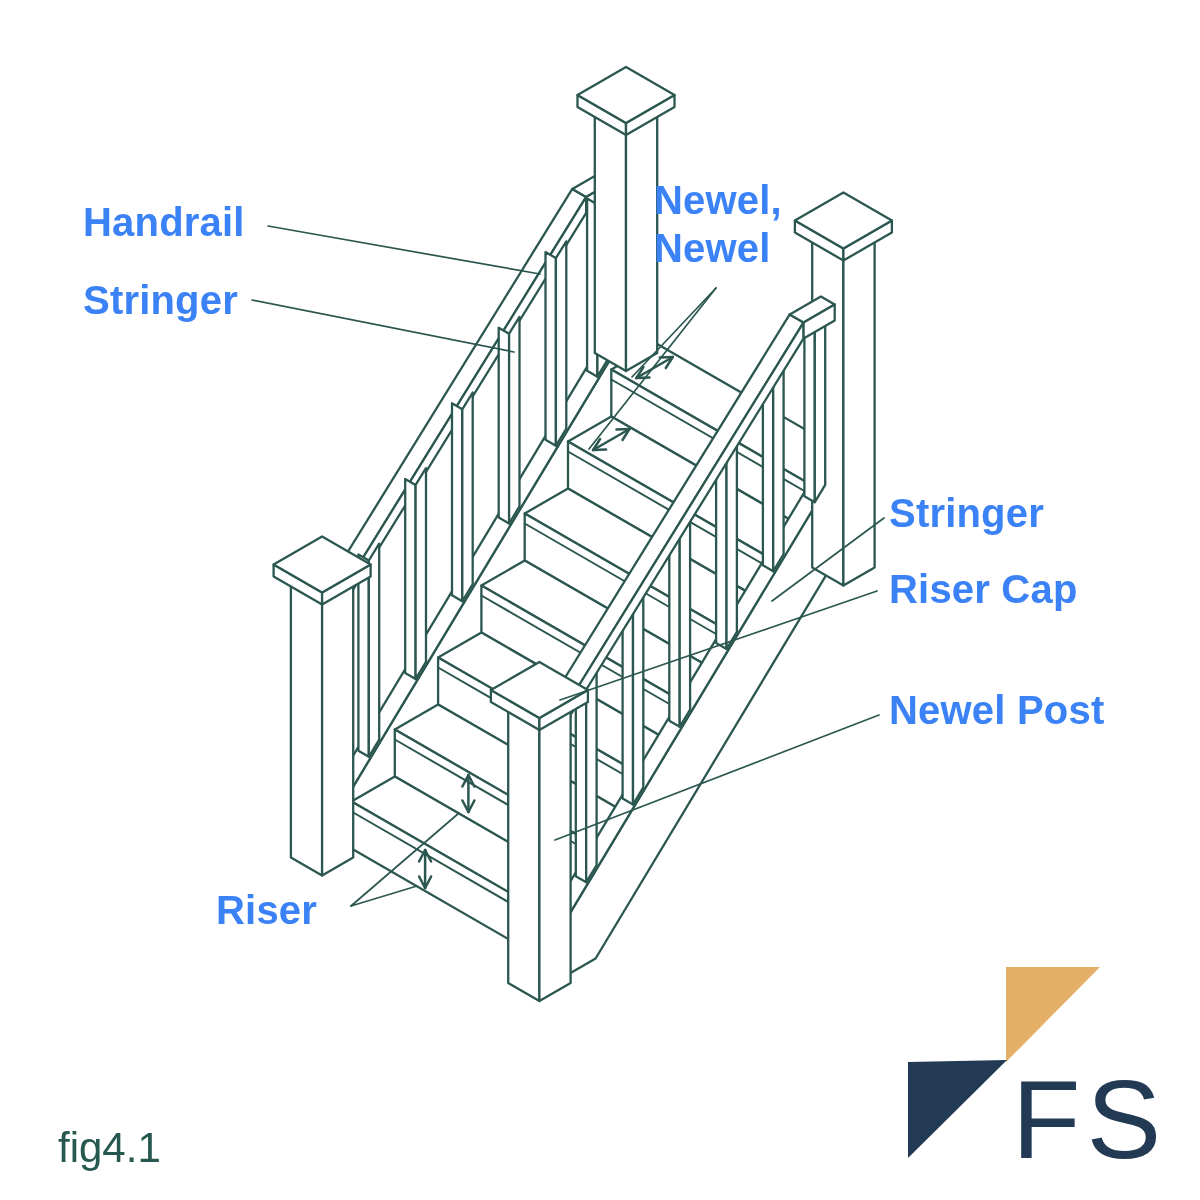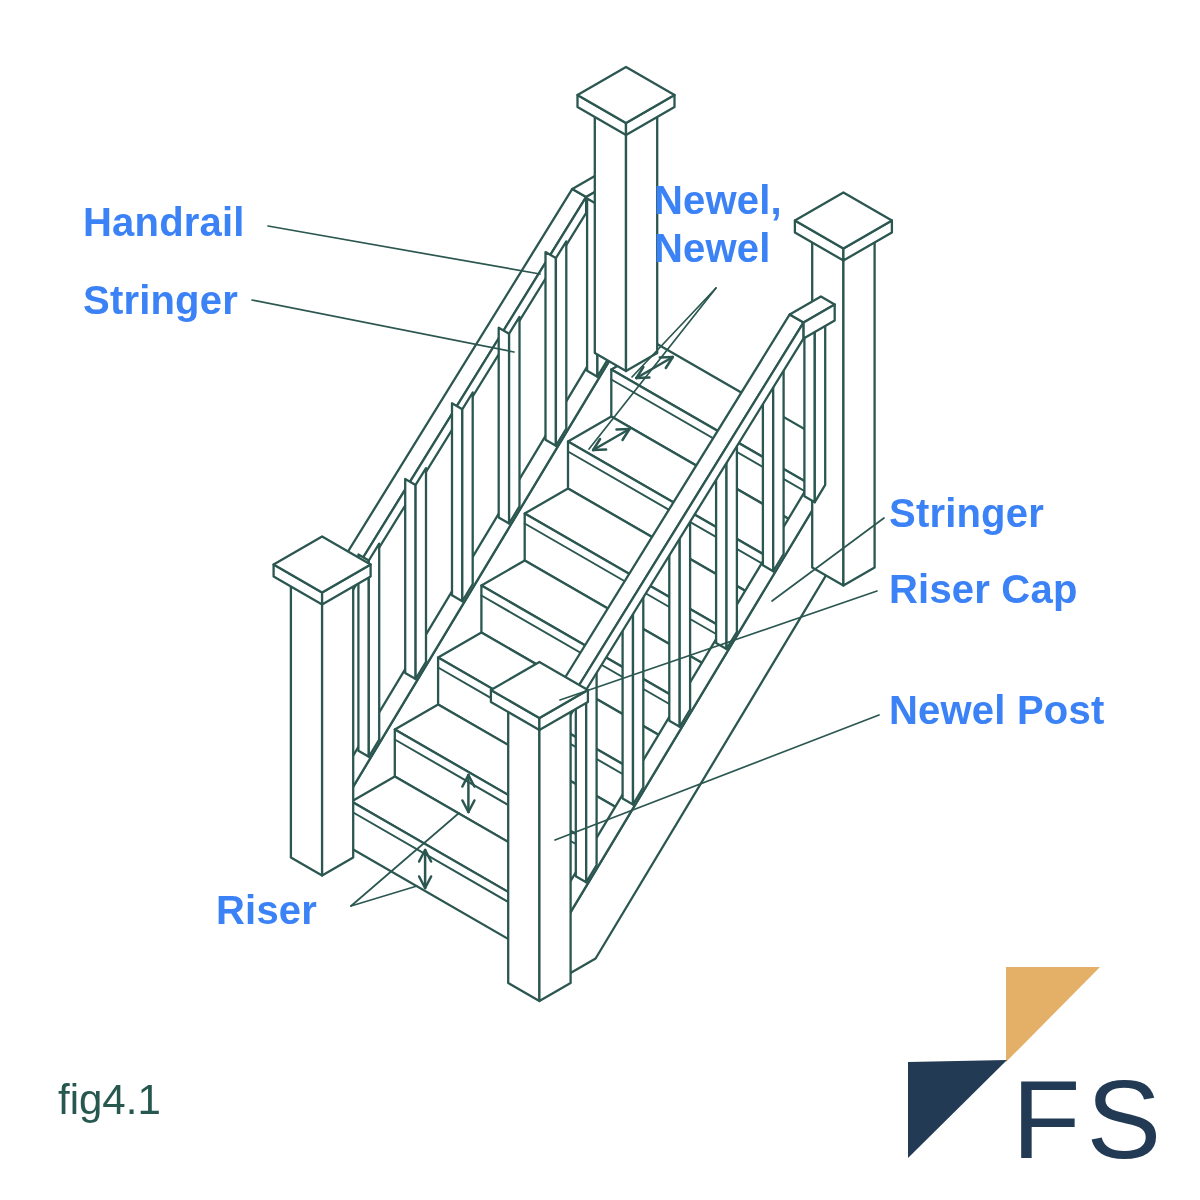--- a/index.html
+++ b/index.html
@@ -9,21 +9,21 @@
   .lbl{position:absolute;color:#3b82f6;font-weight:600;font-size:40px;line-height:48px;
        letter-spacing:0.2px;white-space:nowrap;}
   .caption{position:absolute;color:#27584F;font-weight:500;font-size:42px;}
   .l-handrail{left:83px;top:198px;}
   .l-spindle{left:83px;top:276px;}
   .l-treadgoing{left:654px;top:176px;}
   .l-stringer{left:889px;top:489px;}
   .l-newelcap{left:889px;top:565px;}
   .l-newelpost{left:889px;top:686px;}
   .l-riser{left:216px;top:886px;}
-  .l-caption{left:58px;top:1076px;}
+  .l-caption{left:58px;top:1124px;}
 </style>
 </head>
 <body>
 
 <div id="stage">
   <svg id="diagram" width="1200" height="1200" viewBox="0 0 1200 1200">
       <g>
         <path d="M318.6 844.2 L656.3 282.6 L656.3 370.6 L378.3 833.0 L325.5 863.5 L318.6 859.5 Z" fill="#ffffff" stroke="#2B5750" stroke-width="2.3" stroke-linejoin="round"></path>
         <path d="M304.7 836.2 L642.5 274.6 L656.3 282.6 L318.6 844.2 Z" fill="#ffffff" stroke="#2B5750" stroke-width="2.3" stroke-linejoin="round"></path>
         <path d="M330.7 579.5 L572.3 188.9 L586.2 196.9 L344.6 587.5 Z" fill="#ffffff" stroke="#2B5750" stroke-width="2.3" stroke-linejoin="round"></path>

